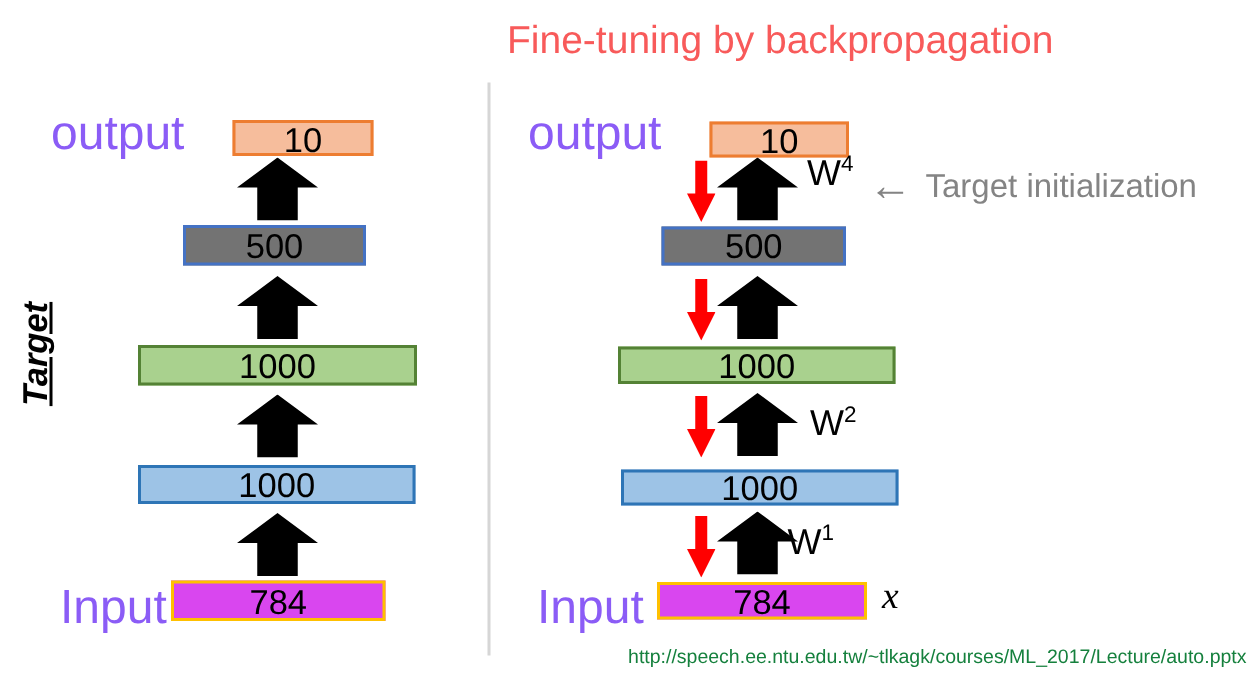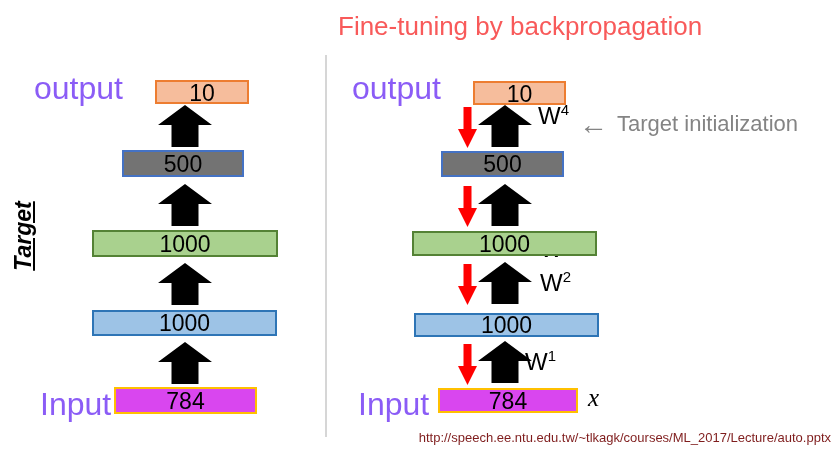--- a/index.html
+++ b/index.html
@@ -30,21 +30,21 @@
   .box-b1000   { background:#9DC3E6; border-color:#2E75B6; }
   .box-yellow  { background:#d946ef; border-color:#FFC000; }
   .w-label { font-size:24px; color:#000; white-space:nowrap; }
   .w-label sup { font-size:15px; }
   .annotation { left:579px; top:109px; display:flex; align-items:center; gap:9px;
     color:#848484; white-space:nowrap; }
   .annotation .arrow-glyph { font-size:29px; line-height:30px; }
   .annotation .annotation-text { font-size:22px; }
   .x-symbol { left:588px; top:384px; font-family:"Liberation Serif", serif;
     font-style:italic; font-size:25px; color:#000; }
-  .source-url { right:6px; top:430px; font-size:13px; color:#7f1d1d; white-space:nowrap; }
+  .source-url { right:6px; top:430px; font-size:13px; color:#15803d; white-space:nowrap; }
   svg { display:block; }
 </style>
 </head>
 <body>
 
 <div id="slide">
 
   <div class="abs slide-title">Fine-tuning by backpropagation</div>
 
   <div class="abs divider"></div>

